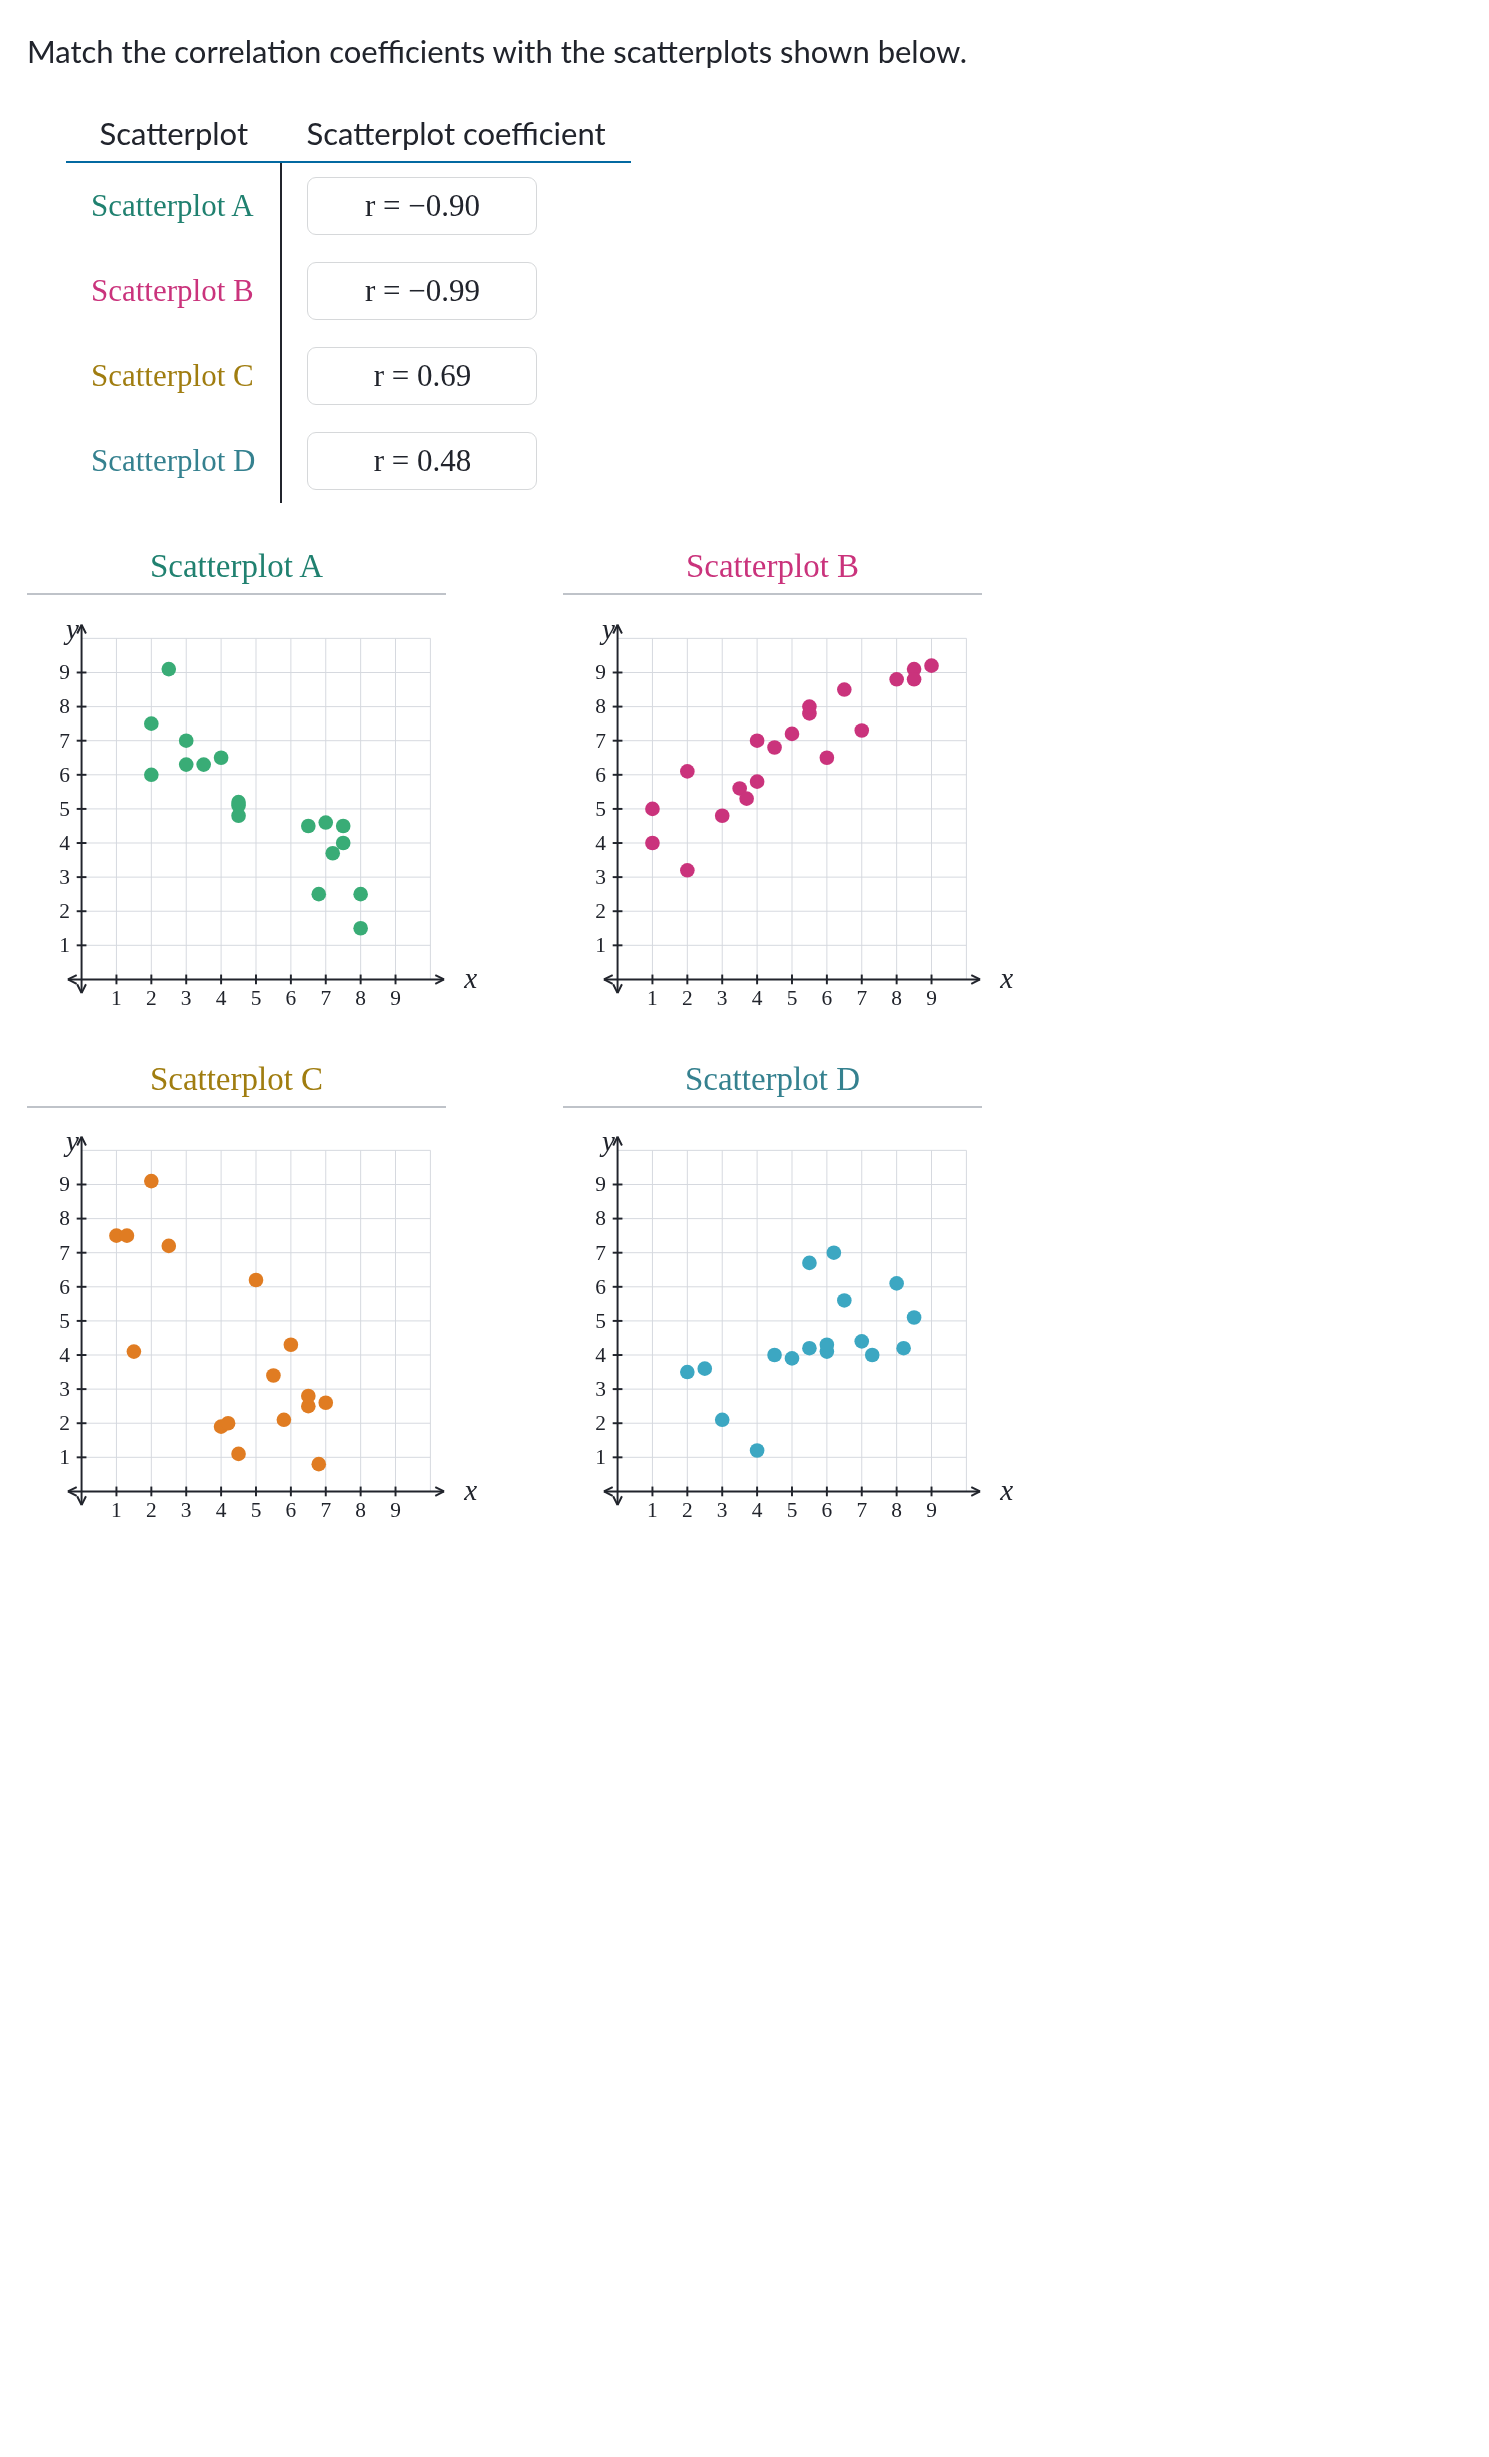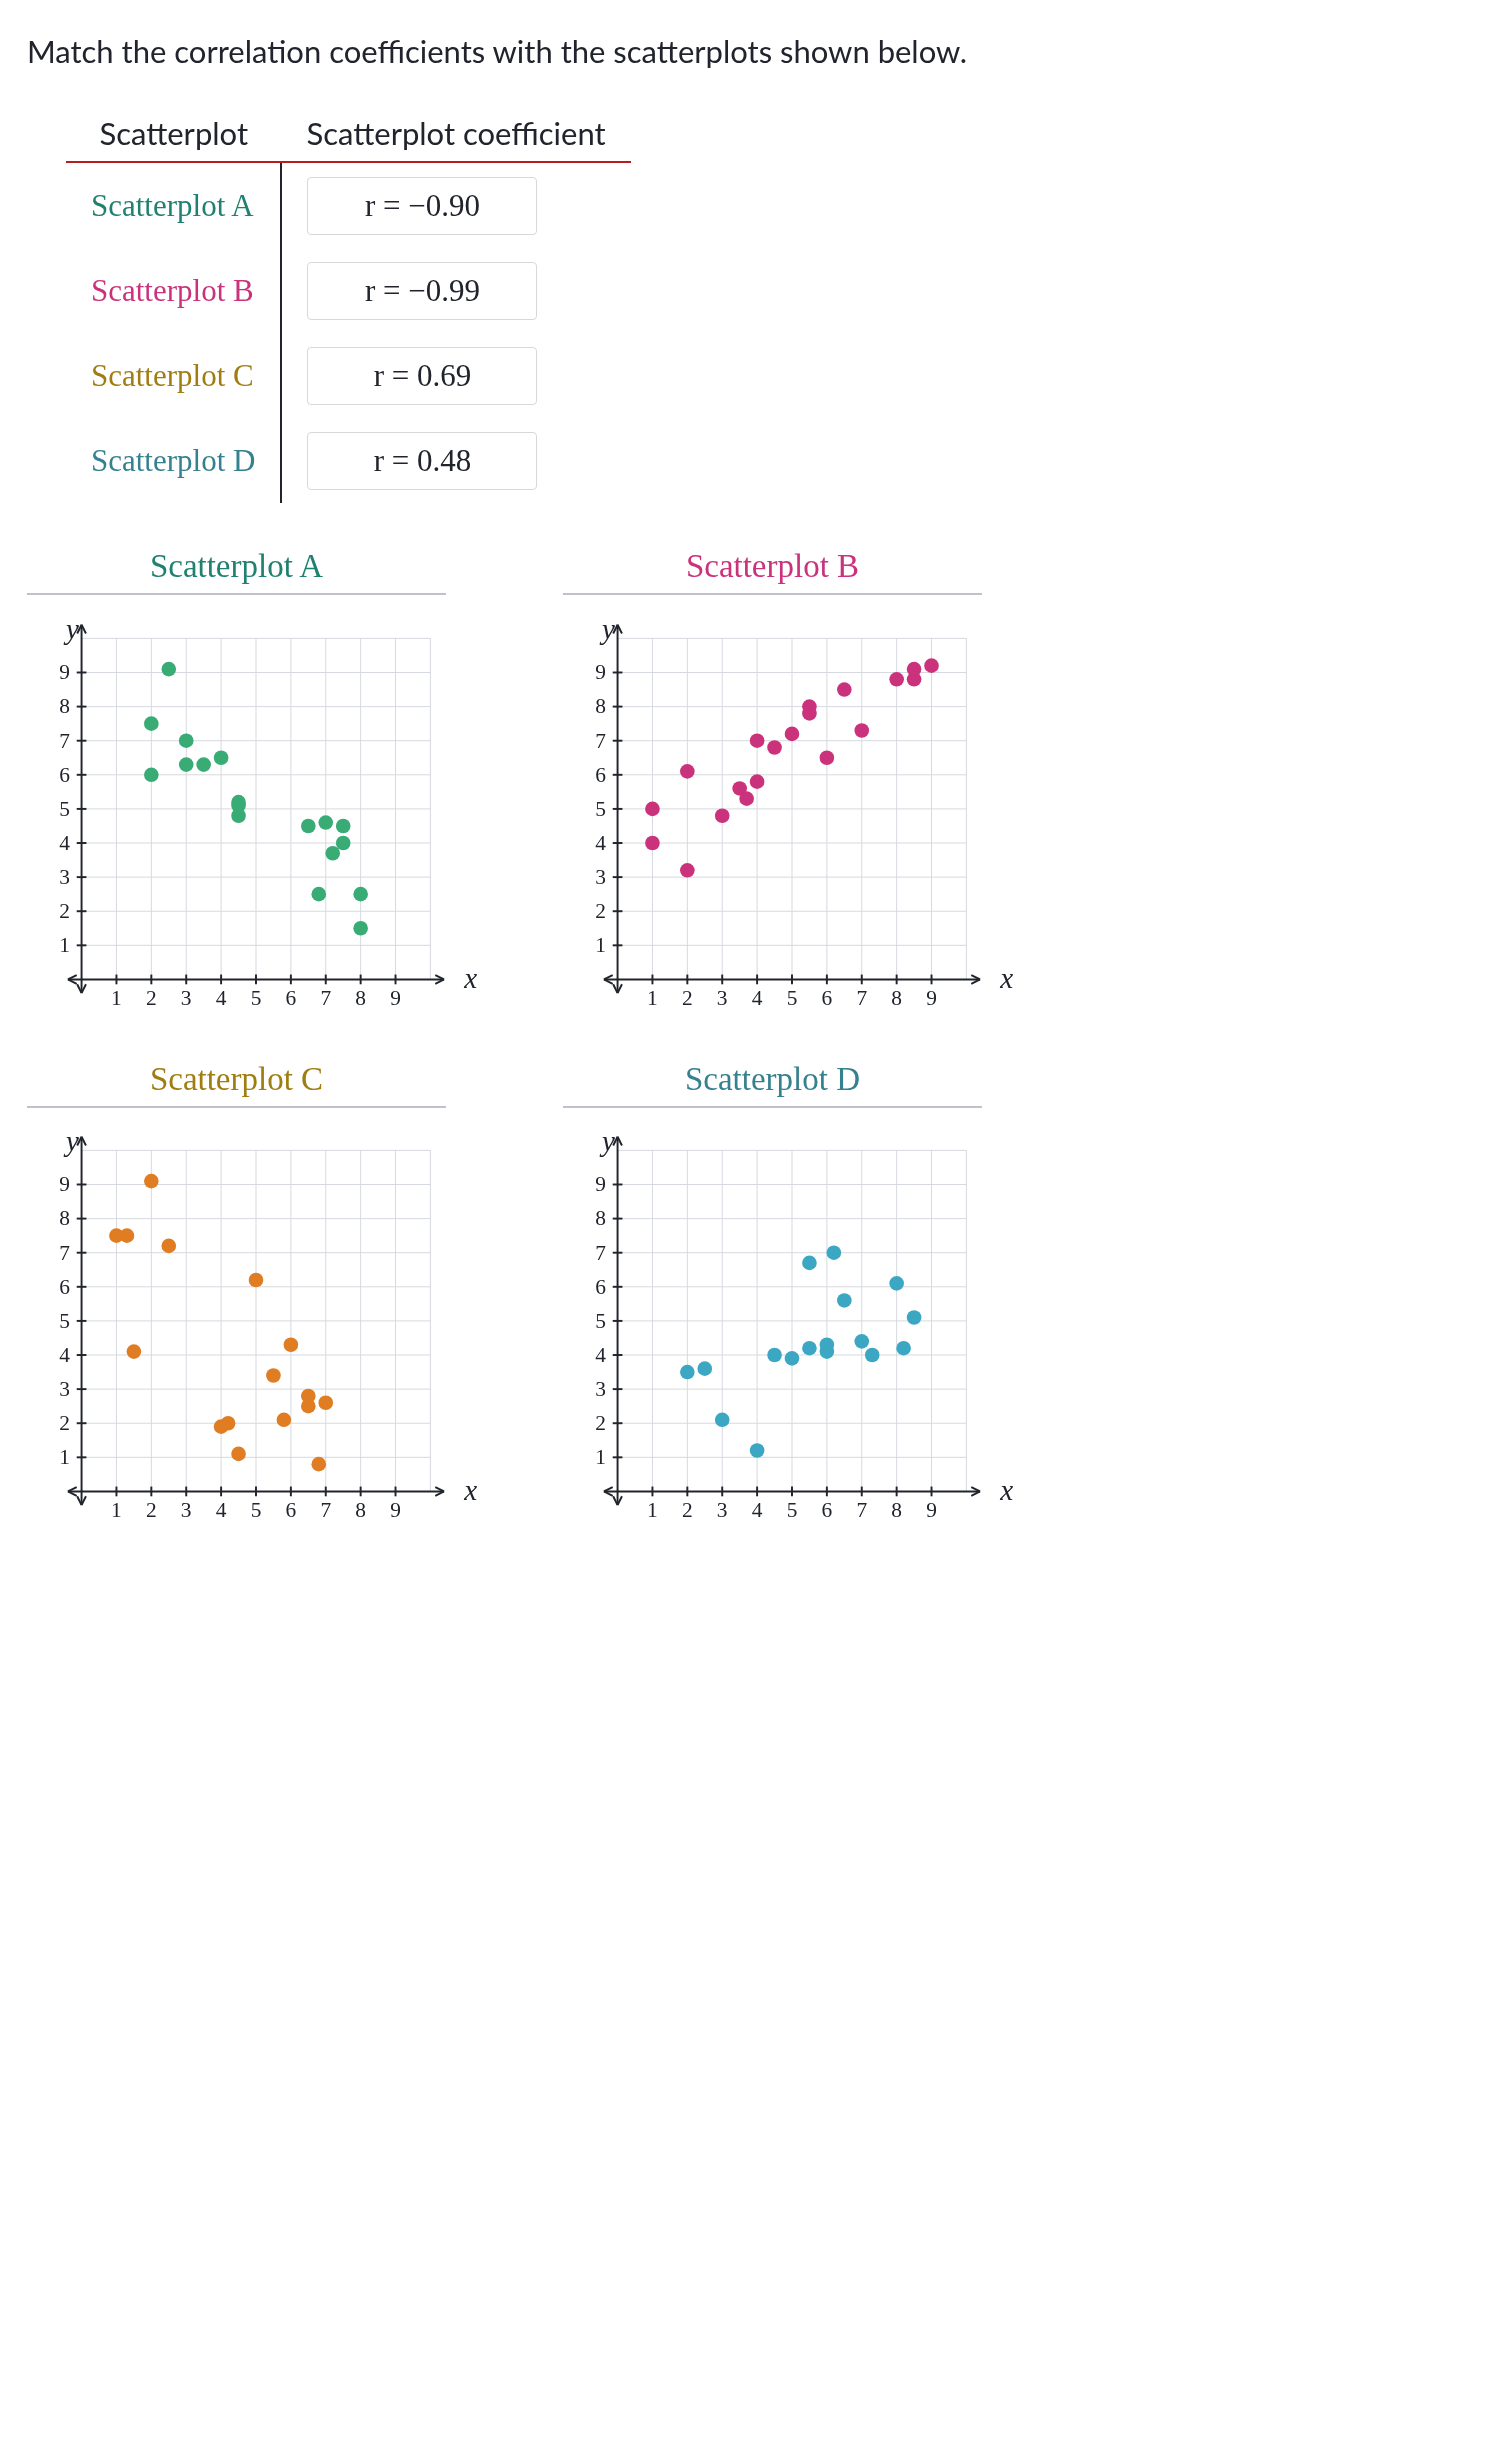--- a/index.html
+++ b/index.html
@@ -7,25 +7,25 @@
       font-family:"Lato","Helvetica Neue",Arial,sans-serif;
       font-size:29px;
       color:#21242c;
       padding:31px 27px;
       width:1489px;
       box-sizing:border-box;
       background:#fff;
     }
     .prompt{font-weight:400;font-size:31px;line-height:1.35;margin-bottom:33px}
     table.match{border-collapse:collapse;margin-left:39px;margin-bottom:39px}
-    table.match th{font-weight:400;font-size:31px;padding:7.8px 25px 9.8px;border-bottom:2px solid #b91c1c}
+    table.match th{font-weight:400;font-size:31px;padding:7.8px 25px 9.8px;border-bottom:2px solid #0369a1}
     table.match td{padding:13.7px 25px;font-size:31px;vertical-align:middle}
     table.match td.lab{border-right:2px solid #21242c;font-family:"Times New Roman",serif}
     .sel{
-      display:inline-block;border:1px solid #d6d8da;border-radius:4px;
+      display:inline-block;border:1px solid #d6d8da;border-radius:9px;
       padding:9.8px 21.5px;font-family:"Times New Roman",serif;font-size:31px;min-width:185px;text-align:center;
     }
     .serif{font-family:"Times New Roman",serif}
     .charts-row{display:flex;gap:117px;margin-top:21.5px}
     .panel{width:419px}
     .panel-title{font-family:"Times New Roman",serif;font-size:33px;text-align:center;padding:5.9px 0 7.8px;border-bottom:2px solid #bfc3c9;margin-bottom:19.5px}
     .plotwrap{position:relative;width:419px;height:419px}
     svg.plot{width:419px;height:419px;display:block}
     .axlabel{font-family:"Times New Roman",serif;font-style:italic;font-size:29px;position:absolute}
     .axlabel.y{left:39px;top:-2px}

